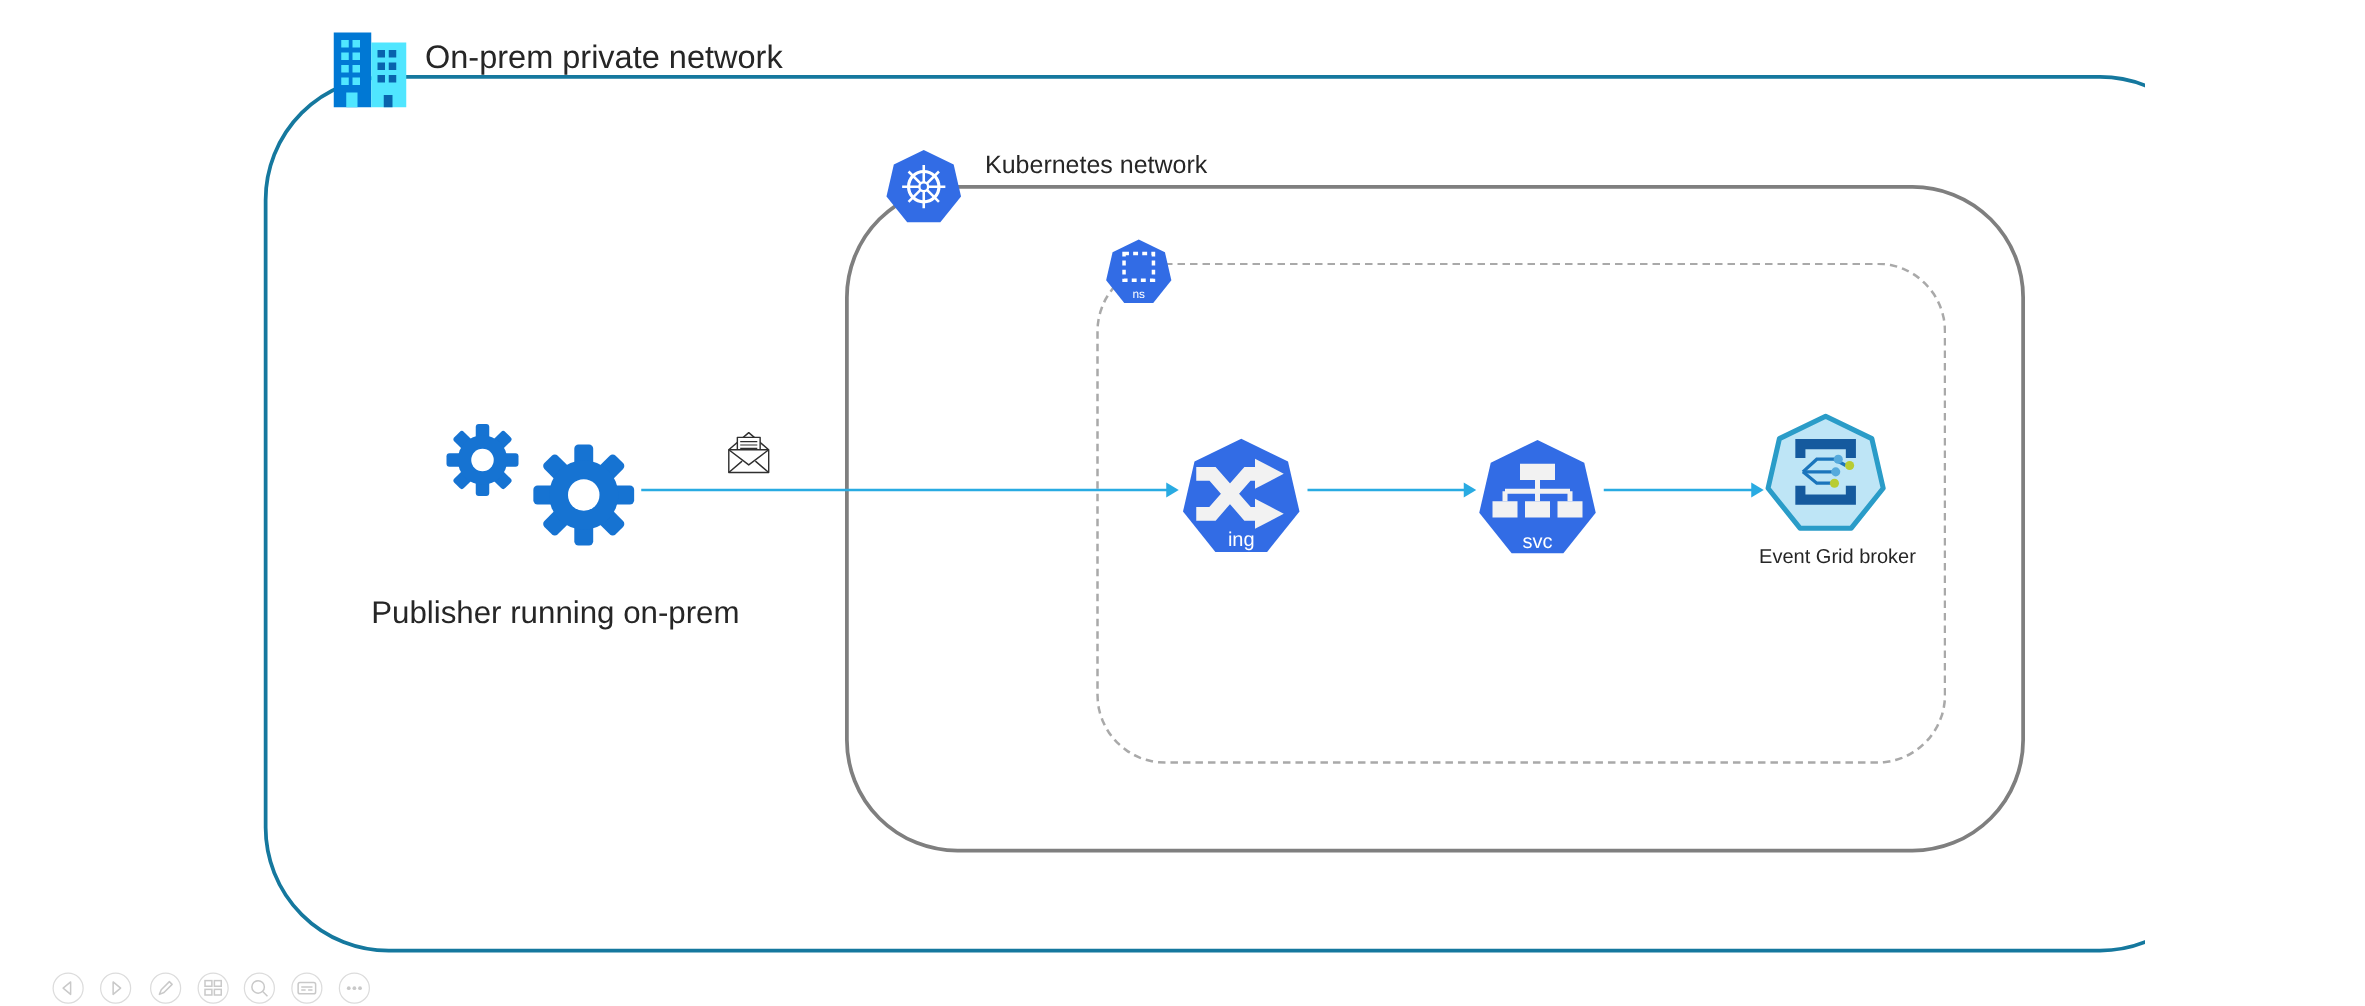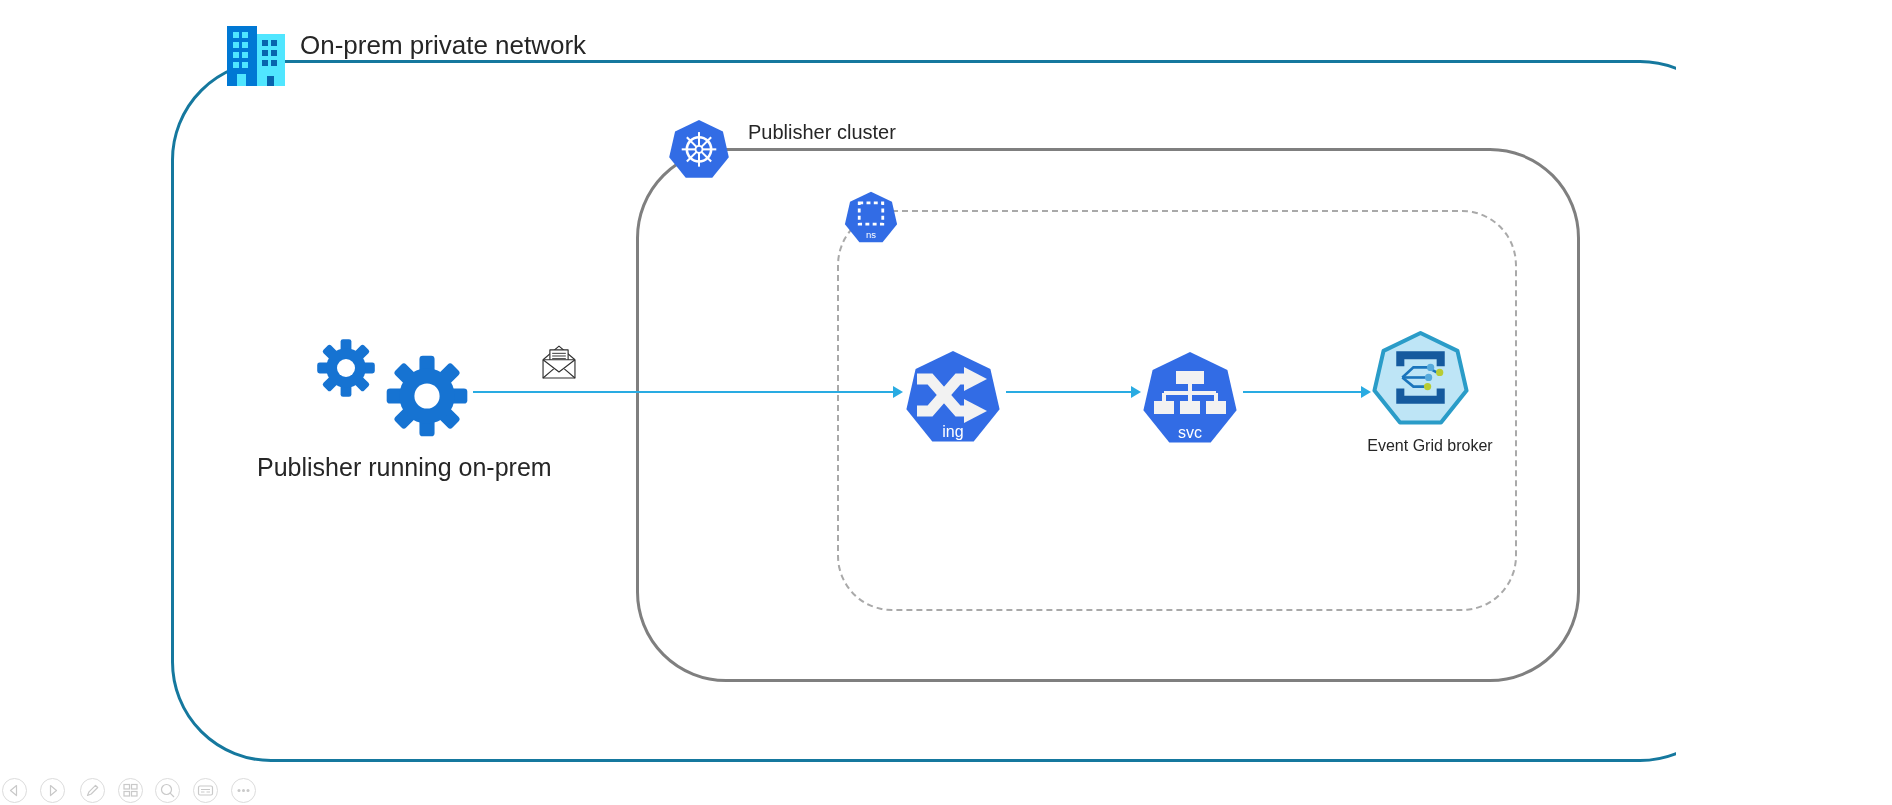--- a/index.html
+++ b/index.html
@@ -1,37 +1,37 @@
 <!DOCTYPE html>
 <html><head>
 <meta charset="utf-8">
 <style>
   html,body{margin:0;padding:0;background:#ffffff;}
   .stage{
     position:relative;width:1676px;height:805px;background:#ffffff;overflow:hidden;
-    font-family:"Liberation Sans", sans-serif;color:#262626;
+    font-family:"Liberation Sans", sans-serif;color:#262626;margin-left:40px;
   }
   
   .net-rect{
     position:absolute;left:171px;top:60px;width:1569px;height:702px;
     border:3px solid #15789e;border-radius:100px;box-sizing:border-box;
   }
   .cluster-rect{
     position:absolute;left:636px;top:148px;width:944px;height:534px;
     border:3px solid #7f7f7f;border-radius:90px;box-sizing:border-box;
   }
   .ns-rect{
     position:absolute;left:837px;top:210px;width:680px;height:401px;
     border:2px dashed #a9a9a9;border-radius:55px;box-sizing:border-box;
   }
   
   .lbl{position:absolute;white-space:nowrap;}
   .net-label{left:300px;top:30px;font-size:26px;}
   .cluster-label{left:748px;top:121px;font-size:20px;}
-  .publisher-label{left:257px;top:453px;font-size:25px;}
+  .publisher-label{left:257px;top:476px;font-size:25px;}
   .egb-label{left:1347px;top:437px;font-size:16px;width:166px;text-align:center;}
   
   .icon{position:absolute;}
   .building{left:225px;top:22px;width:62px;height:64px;}
   .k8s{left:667px;top:118px;width:64px;height:64px;}
   .nsicon{left:843px;top:188px;width:56px;height:60px;}
   .gear-small{left:316px;top:338px;width:60px;height:60px;}
   .gear-large{left:385px;top:354px;width:84px;height:84px;}
   .envelope{left:540px;top:341px;width:38px;height:41px;}
   .ing{left:903px;top:347px;width:100px;height:102px;}
@@ -100,21 +100,21 @@
         <line x1="50" y1="49" x2="23" y2="49"></line>
           <line x1="50" y1="49" x2="77" y2="49"></line>
         <line x1="50" y1="49" x2="69" y2="30"></line>
           <line x1="50" y1="49" x2="31" y2="30"></line>
         <line x1="50" y1="49" x2="69" y2="68"></line>
           <line x1="50" y1="49" x2="31" y2="68"></line>
       </g>
       <circle cx="50" cy="49" r="5.5" fill="#326ce5" stroke-width="3"></circle>
     </g>
   </svg>
-  <div class="lbl cluster-label">Publisher cluster</div>
+  <div class="lbl cluster-label">Kubernetes network</div>
 
   <div class="ns-rect"></div>
 
   <svg class="icon nsicon" viewBox="0 0 100 100">
     <polygon points="50,3 87.4,21.1 96.6,61.2 70.7,93.5 29.3,93.5 3.4,61.2 12.6,21.1" fill="#326ce5"></polygon>
     <rect x="29" y="23" width="42" height="38" fill="none" stroke="#ffffff" stroke-width="5" stroke-dasharray="7 6"></rect>
     <text x="50" y="86" text-anchor="middle" fill="#ffffff" font-size="17" font-family="Liberation Sans, sans-serif">ns</text>
   </svg>
 
   <svg class="icon gear-small" viewBox="-50 -50 100 100">

